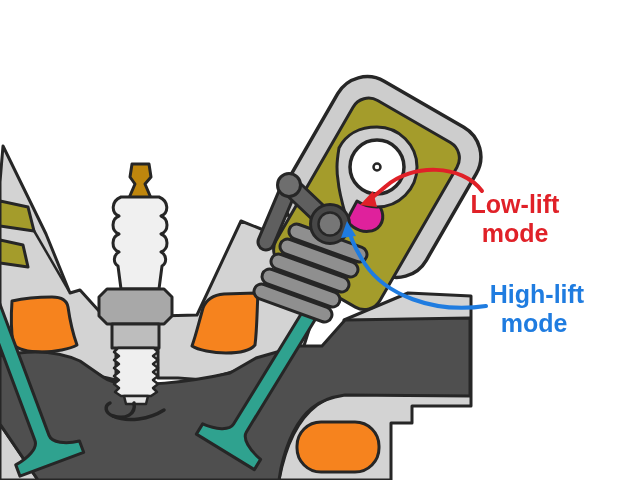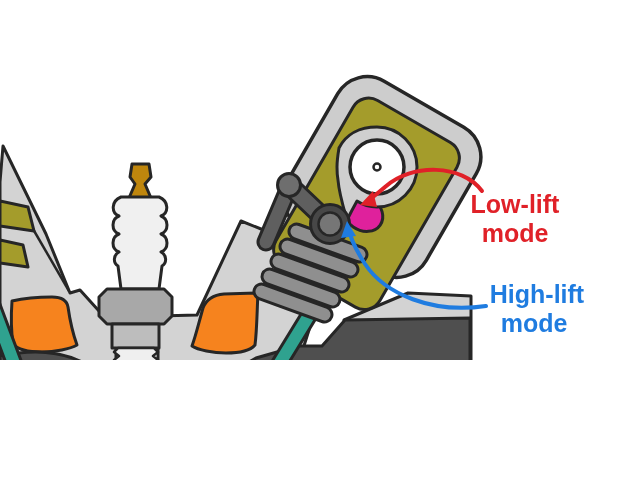--- a/index.html
+++ b/index.html
@@ -1,16 +1,16 @@
 <!DOCTYPE html>
 <html><head>
 <meta charset="utf-8">
 <style>
   html,body{margin:0;padding:0;background:#ffffff;}
-  .stage{width:640px;height:360px;position:relative;overflow:hidden;background:#fff;font-family:"Liberation Sans",sans-serif;}
+  .stage{width:640px;height:480px;position:relative;overflow:hidden;background:#fff;font-family:"Liberation Sans",sans-serif;}
   svg{display:block;}
   .o  {stroke:#262626;stroke-width:3;stroke-linejoin:round;stroke-linecap:round;}
   .o25{stroke:#262626;stroke-width:2.5;stroke-linejoin:round;stroke-linecap:round;}
   .o35{stroke:#262626;stroke-width:3.5;stroke-linejoin:round;stroke-linecap:round;}
   .seam{stroke:#262626;stroke-width:2.5;fill:none;}
   .arrowline{fill:none;stroke-width:4;stroke-linecap:round;}
   .label{font-family:"Liberation Sans",sans-serif;font-weight:700;font-size:25px;text-anchor:middle;}
   .wire{stroke:#242424;stroke-width:3.5;fill:none;stroke-linecap:round;}
 </style>
 </head>

